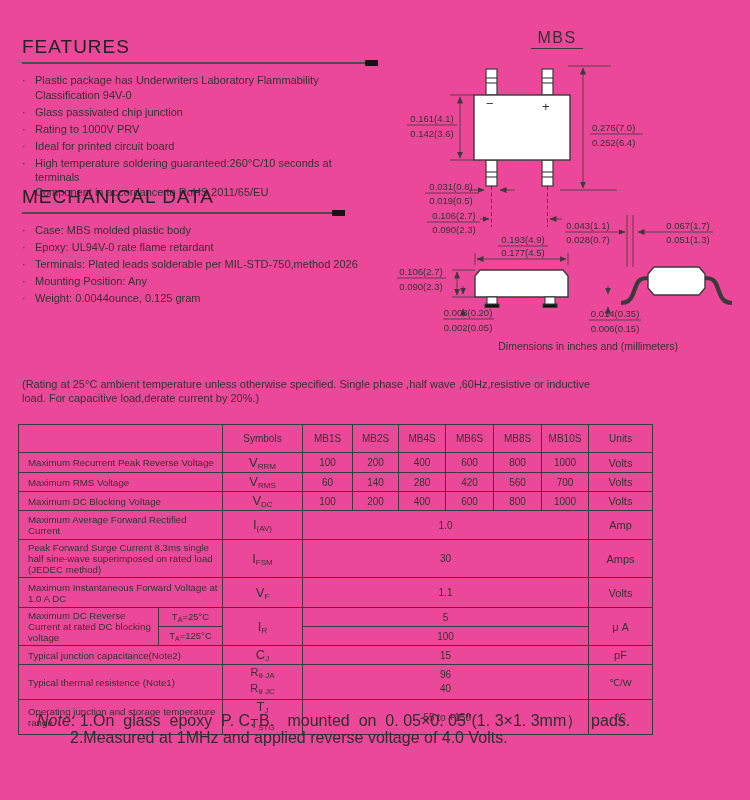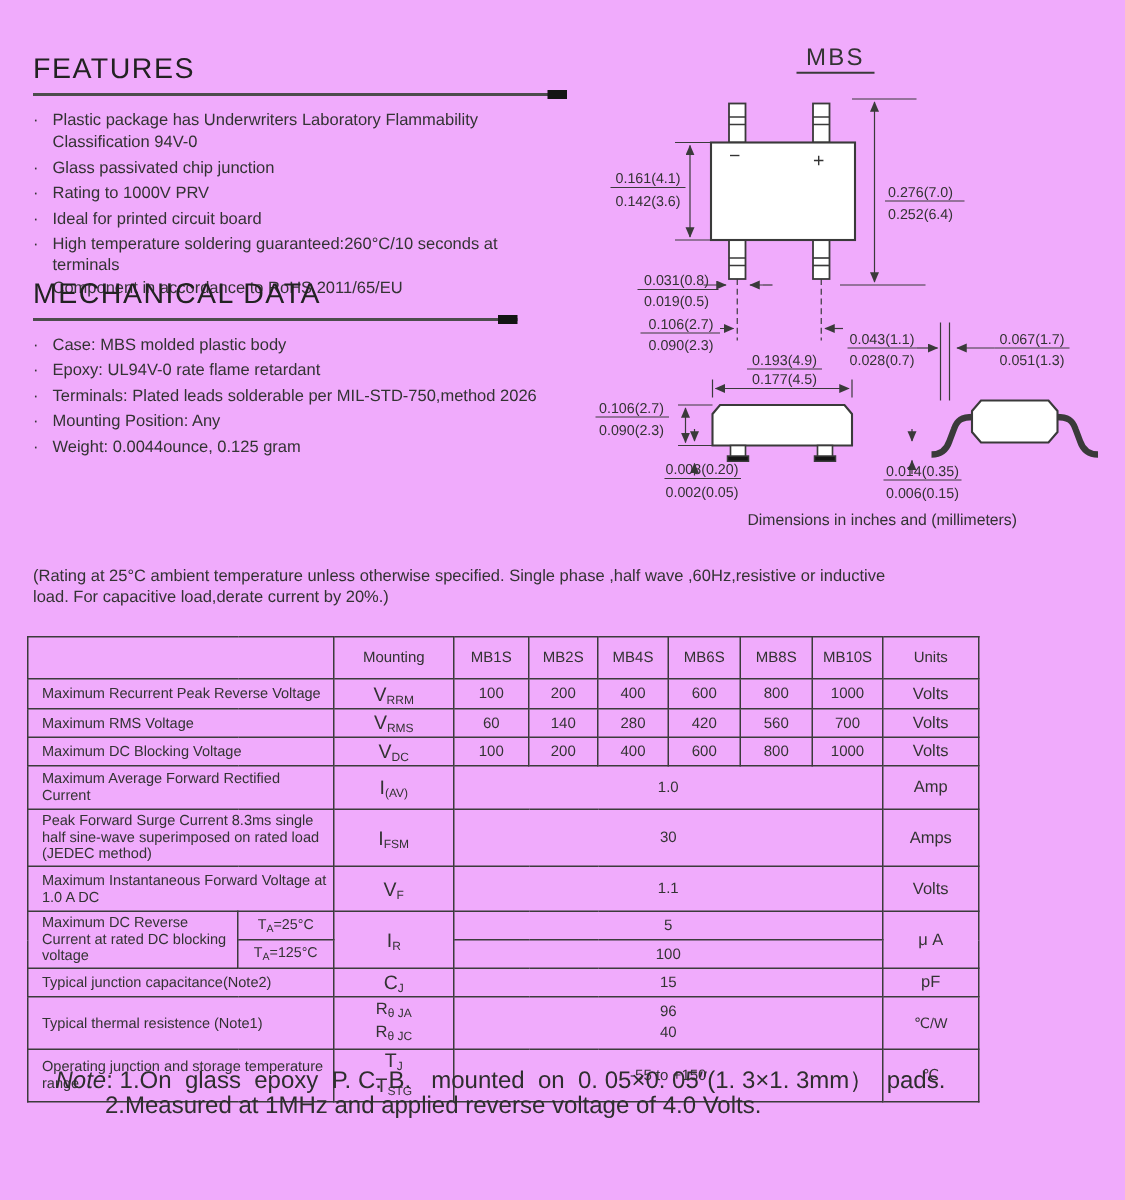--- a/index.html
+++ b/index.html
@@ -1,16 +1,16 @@
 <!DOCTYPE html>
 <html><head>
 <meta charset="utf-8">
 <style>
   html,body{margin:0;padding:0;background:#fff;}
-  .page{position:relative;width:750px;height:800px;background:#f0abfc;overflow:hidden;
+  .page{position:relative;width:750px;height:800px;background:#ec4899;overflow:hidden;
         font-family:"Liberation Sans","DejaVu Sans",sans-serif;color:#2e2e2e;}
   .sec-title{font-size:19px;font-weight:400;letter-spacing:1px;color:#222;margin:0;}
   .h-rule{position:relative;height:0;border-top:2px solid #4c4c4c;margin-top:4px;}
   .h-rule::after{content:"";position:absolute;right:0;top:-4px;width:13px;height:6px;background:#141414;}
   .blist{list-style:none;margin:9px 0 0 0;padding:0;font-size:11px;line-height:14.5px;color:#333;}
   .blist li{display:flex;margin-bottom:2.5px;}
   .blist .blt{width:13px;flex:0 0 13px;text-align:left;}
   .features{position:absolute;left:22px;top:36px;width:356px;}
   .mech{position:absolute;left:22px;top:186px;width:380px;}
   .ratings-head{position:absolute;left:22px;top:354px;width:643px;}
@@ -259,21 +259,21 @@
         <col style="width:46px">
         <col style="width:47px">
       <col style="width:48px">
         <col style="width:48px">
         <col style="width:47px">
       <col style="width:64px">
     </colgroup>
     <tbody>
         <tr class="h27">
       <td colspan="2"></td>
-      <td>Mounting</td>
+      <td>Symbols</td>
       <td>MB1S</td>
       <td>MB2S</td>
       <td>MB4S</td>
       <td>MB6S</td>
       <td>MB8S</td>
       <td>MB10S</td>
       <td>Units</td>
     </tr>
     <tr class="h17">
       <td colspan="2" class="lbl">Maximum Recurrent Peak Reverse Voltage</td>

